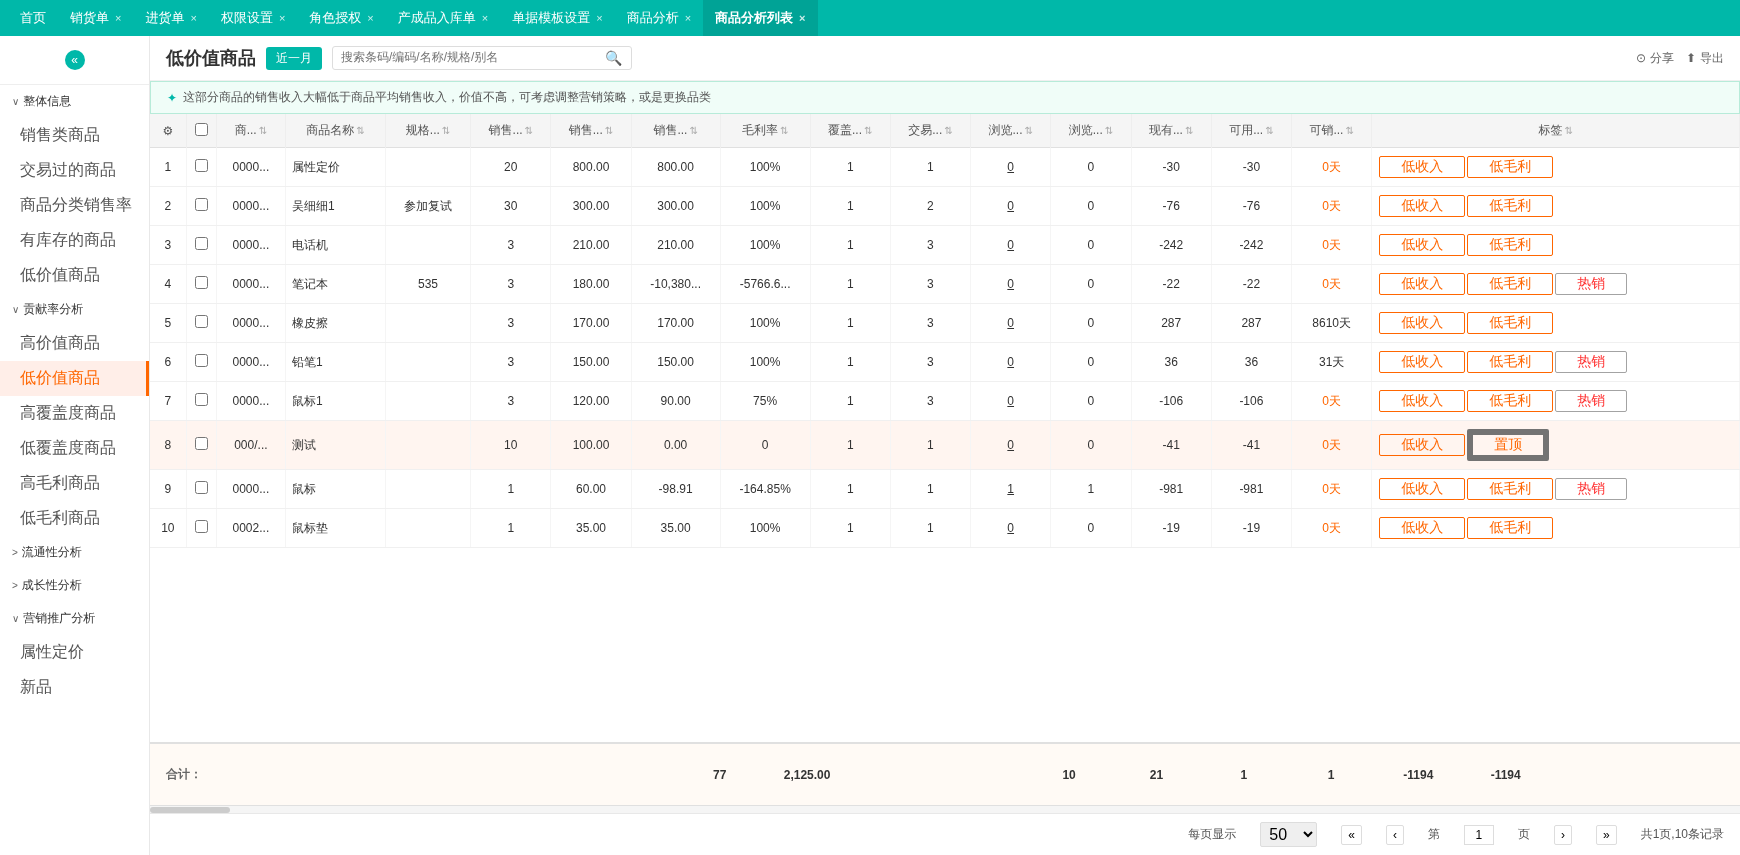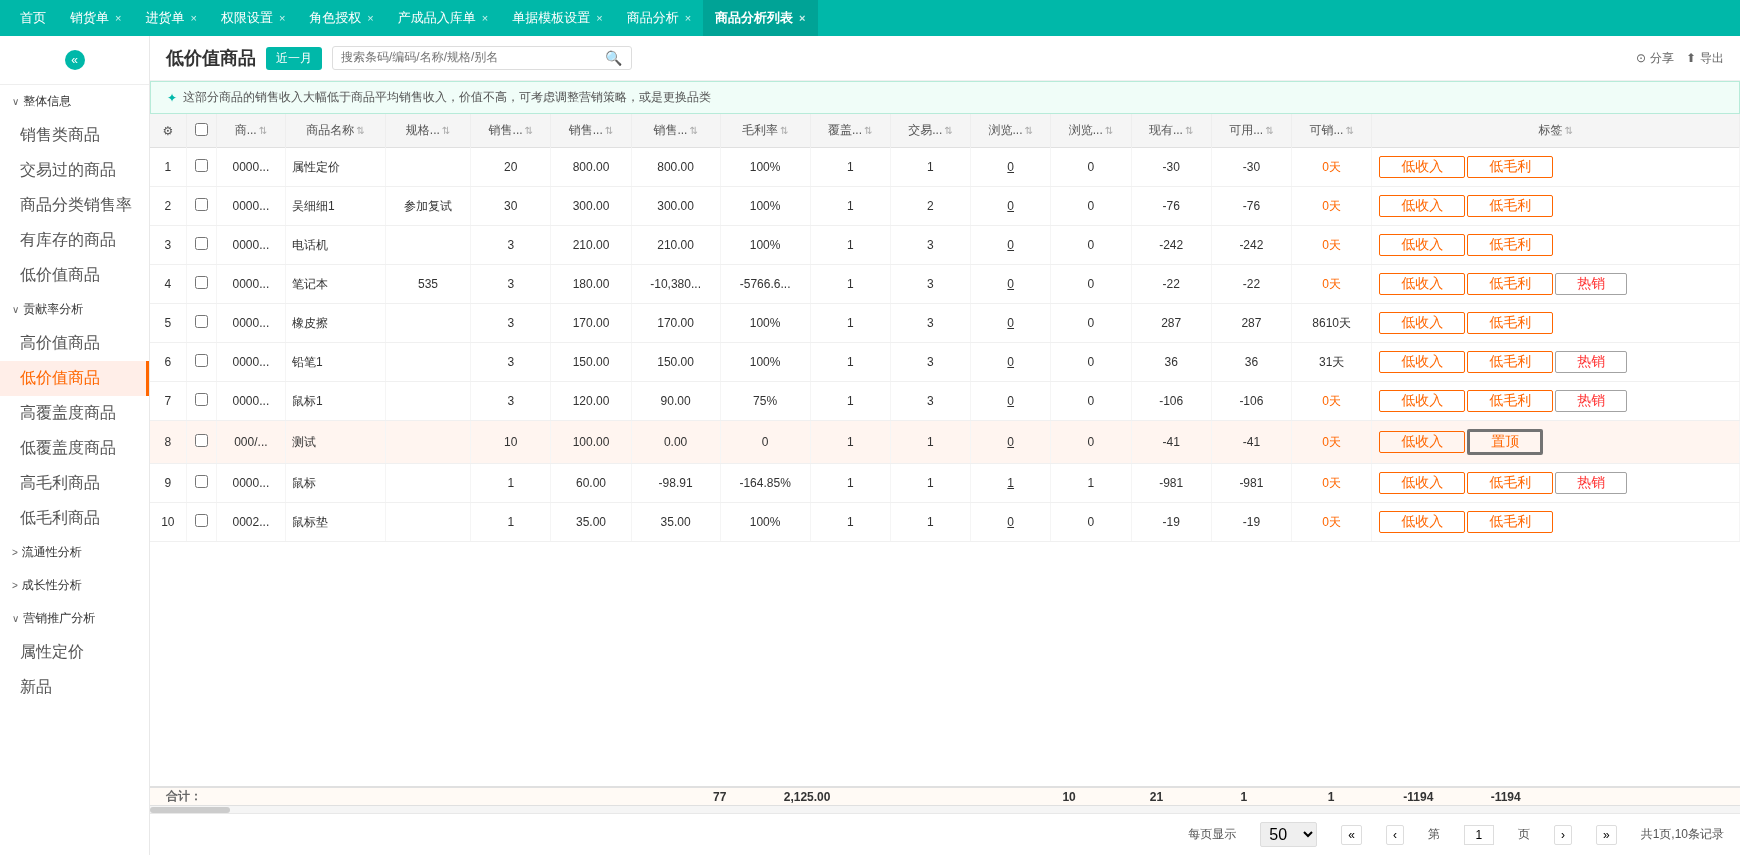--- a/index.html
+++ b/index.html
@@ -196,21 +196,21 @@
     .tag-orange { color: #ff6600; border: 1px solid #ff6600; }
     .tag-red { color: #ff3333; border: 1px solid #a3a3a3; }
     .days-orange { color: #ff6600; }
     .days-black { color: #333; }
     .link-underline { text-decoration: underline; color: #333; cursor: pointer; }
     
     
     .table-footer {
       border-top: 2px solid #e0e0e0;
       background: #fffaf5;
-      padding: 0 16px;
+      padding: 22px 16px;
       display: flex;
       align-items: center;
       font-size: 12px;
     }
     .footer-label { color: #666; font-weight: bold; margin-right: 20px; }
     .footer-values {
       display: flex;
       gap: 0;
       flex: 1;
     }
@@ -540,21 +540,21 @@
     <td>100.00</td>
     <td>0.00</td>
     <td>0</td>
     <td>1</td>
     <td>1</td>
     <td><span class="link-underline">0</span></td>
     <td>0</td>
     <td>-41</td>
     <td>-41</td>
     <td class="days-orange">0天</td>
-    <td style="text-align:left; white-space:nowrap;"><span class="tag-badge tag-orange">低收入</span><span class="tag-badge" style="color:#ff6600;border:3px solid #737373;">置顶</span></td>
+    <td style="text-align:left; white-space:nowrap;"><span class="tag-badge tag-orange">低收入</span><span class="tag-badge" style="color:#ff6600;border:6px solid #737373;">置顶</span></td>
   </tr>
             <tr>
     <td>9</td>
     <td class="checkbox-col"><input type="checkbox" style=""></td>
     <td>0000...</td>
     <td style="text-align:left;">鼠标</td>
     <td></td>
     <td>1</td>
     <td>60.00</td>
     <td>-98.91</td>

